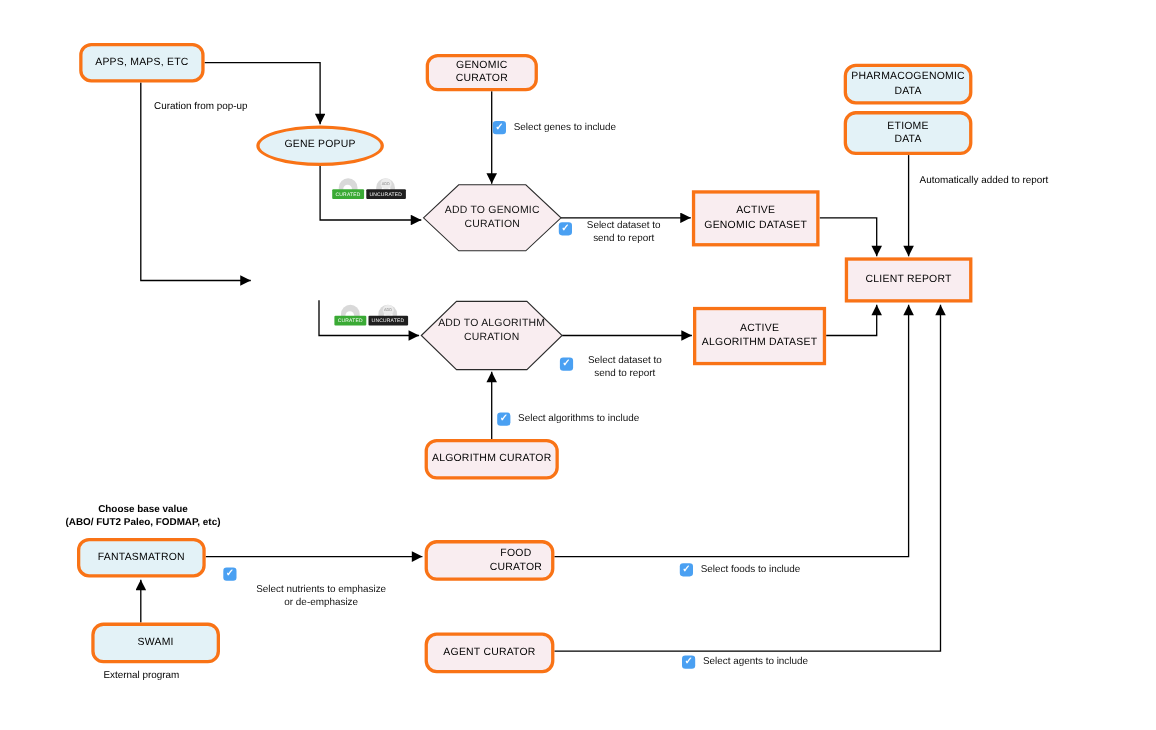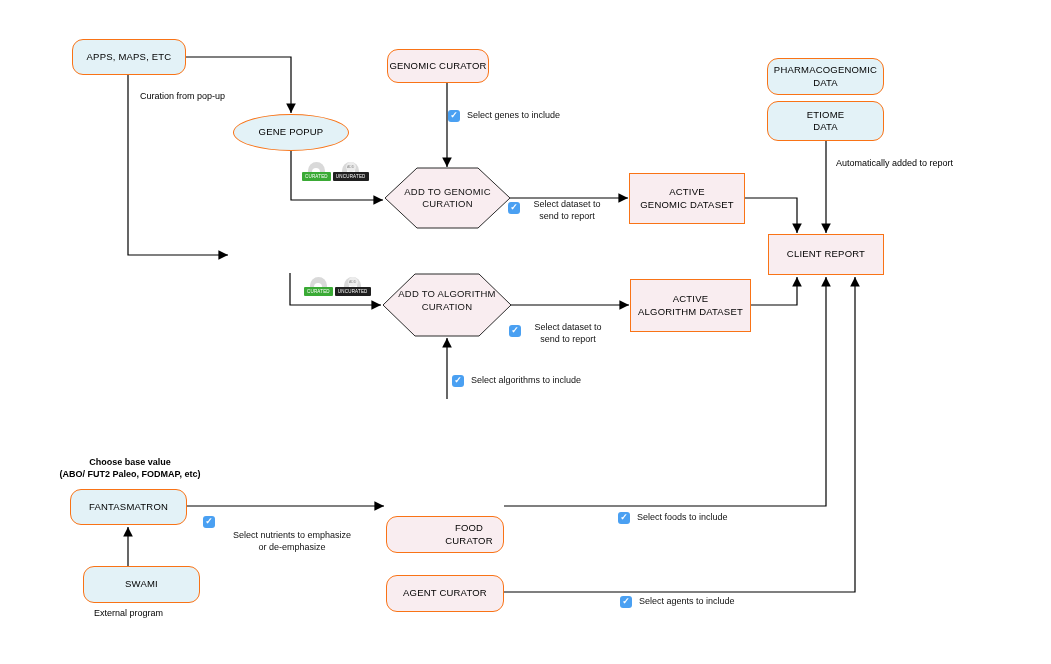--- a/index.html
+++ b/index.html
@@ -2,21 +2,21 @@
 <html><head>
 <meta charset="utf-8">
 <style>
   html,body{margin:0;padding:0;background:#ffffff;}
   #canvas{
     position:relative;width:1051px;height:664px;background:#ffffff;overflow:hidden;
     font-family:"Liberation Sans", sans-serif;color:#111;
   }
   #connectors{position:absolute;left:0;top:0;width:1051px;height:664px;}
   .node{
-    position:absolute;border:1px solid #f97316;display:flex;align-items:center;justify-content:center;
+    position:absolute;border:3px solid #f97316;display:flex;align-items:center;justify-content:center;
     text-align:center;font-size:9.5px;line-height:1.3;letter-spacing:.2px;white-space:pre-line;
     box-sizing:border-box;color:#000;
   }
   .rounded{border-radius:11px;}
   .ellipse{border-radius:50%;}
   .blue{background:#e3f2f7;}
   .pink{background:#f9edf0;}
   .hextext{
     position:absolute;display:flex;align-items:center;justify-content:center;text-align:center;
     font-size:9.5px;line-height:1.3;letter-spacing:.2px;white-space:pre-line;pointer-events:none;
@@ -96,26 +96,27 @@
 DATA</div>
 
   <div class="node pink" style="left:768px;top:234px;width:116px;height:41px;">CLIENT REPORT</div>
 
   <div class="hextext" style="left:391px;top:274px;width:112px;height:53px;">ADD TO ALGORITHM
 CURATION</div>
 
   <div class="node pink" style="left:630px;top:279px;width:121px;height:53px;">ACTIVE
 ALGORITHM DATASET</div>
 
+  <div class="node rounded pink" style="left:386px;top:399px;width:122px;height:37px;">ALGORITHM CURATOR</div>
 
   <div class="node rounded blue" style="left:70px;top:489px;width:117px;height:36px;">FANTASMATRON</div>
 
   <div class="node rounded blue" style="left:70px;top:566px;width:117px;height:37px;margin-left:13px;">SWAMI</div>
 
-  <div class="node rounded pink" style="left:386px;top:516px;width:118px;height:37px;padding-left:48px;">FOOD CURATOR</div>
+  <div class="node rounded pink" style="left:386px;top:491px;width:118px;height:37px;padding-left:48px;">FOOD CURATOR</div>
 
   <div class="node rounded pink" style="left:386px;top:575px;width:118px;height:37px;">AGENT CURATOR</div>
 
   <div class="note" style="left:140px;top:90px;">Curation from pop-up</div>
 
   <div class="note" style="left:836px;top:157px;">Automatically added to report</div>
 
   <div class="note center" style="left:30px;top:456px;width:200px;font-weight:bold;">Choose base value
 (ABO/ FUT2 Paleo, FODMAP, etc)</div>
 

